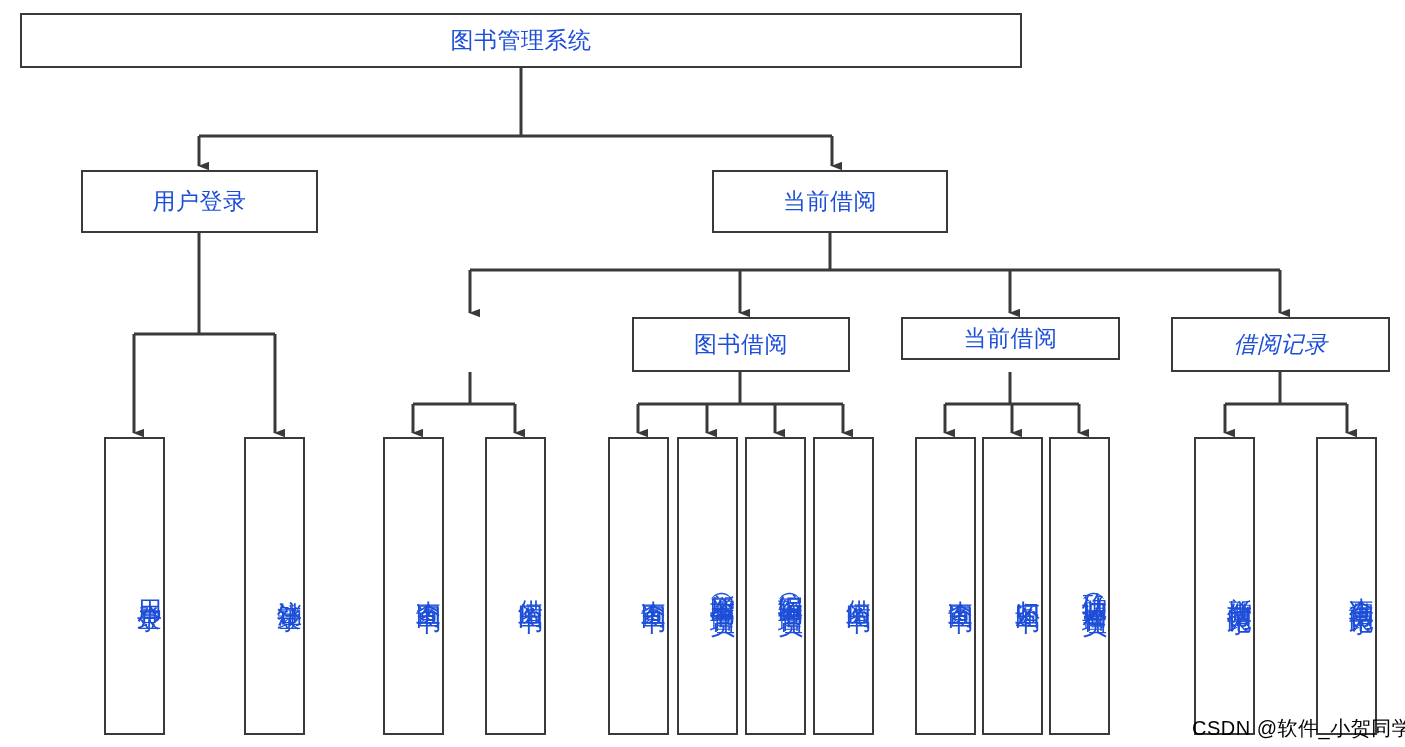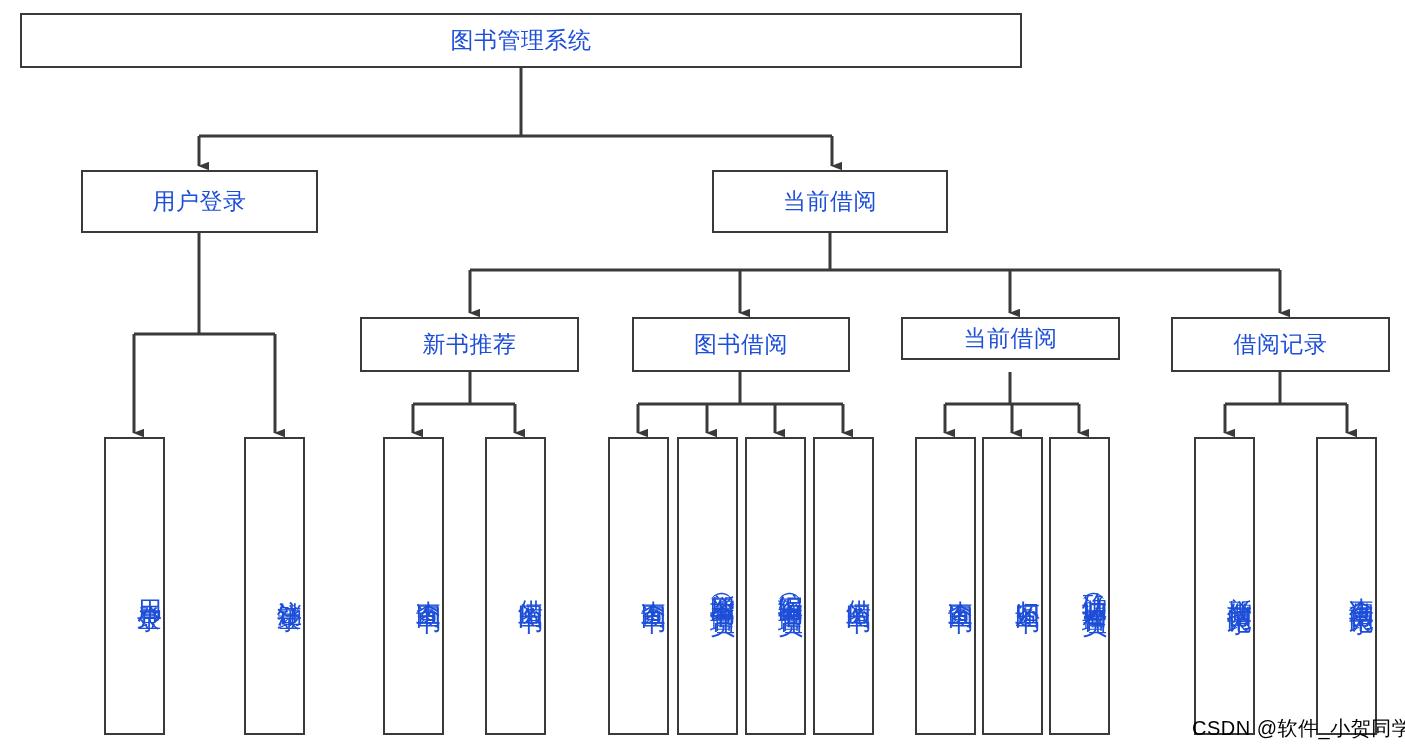--- a/index.html
+++ b/index.html
@@ -124,30 +124,27 @@
     <span>图书管理系统</span>
   </div>
 
   <div class="node h" style="left:81px; top:170px; width:237px; height:63px;">
     <span>用户登录</span>
   </div>
   <div class="node h" style="left:712px; top:170px; width:236px; height:63px;">
     <span>当前借阅</span>
   </div>
 
-  <div class="node h" style="left:360px; top:317px; width:219px; height:55px;">
-    <span>新书推荐</span>
-  </div>
   <div class="node h" style="left:632px; top:317px; width:218px; height:55px;">
     <span>图书借阅</span>
   </div>
   <div class="node h" style="left:901px; top:317px; width:219px; height:43px;">
     <span>当前借阅</span>
   </div>
-  <div class="node h" style="left:1171px; top:317px; width:219px; height:55px;">
+  <div class="node h" style="left:1171px; top:317px; width:219px; height:55px;font-style:italic;">
     <span>借阅记录</span>
   </div>
 
   <div class="node v" style="left:104px; top:437px; width:61px; height:298px;">
     <span class="vtxt">用户登录</span>
   </div>
   <div class="node v" style="left:244px; top:437px; width:61px; height:298px;">
     <span class="vtxt">注销登录</span>
   </div>
 

